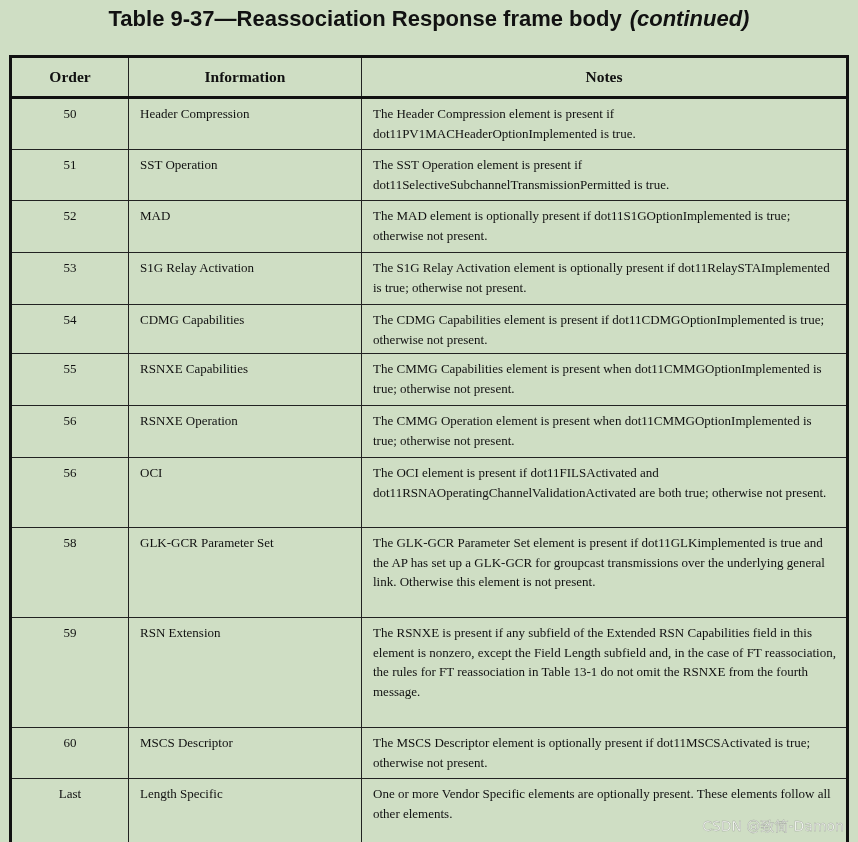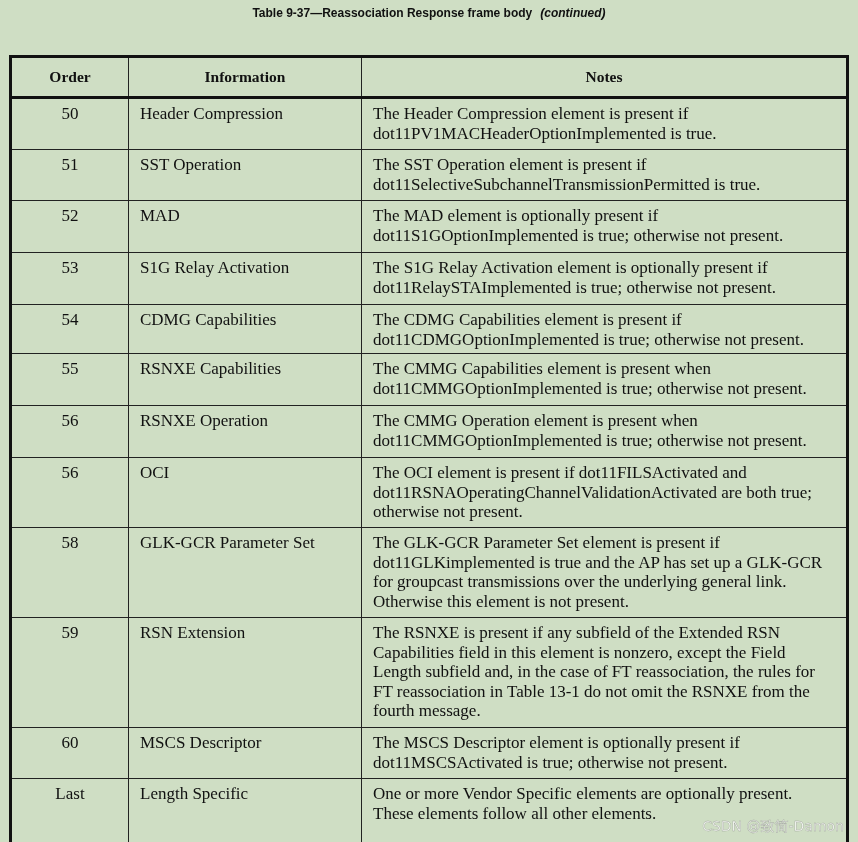--- a/index.html
+++ b/index.html
@@ -7,35 +7,35 @@
     width: 858px; height: 842px; overflow: hidden;
     background: #cfdec4;
     position: relative;
     font-family: "Liberation Serif", serif;
     color: #111;
   }
   .title {
     position: absolute; top: 6px; left: 0; width: 858px;
     text-align: center;
     font-family: "Liberation Sans", sans-serif;
-    font-weight: bold; font-size: 12px;
+    font-weight: bold; font-size: 22px;
     color: #111;
   }
   .title .cont { font-style: italic; margin-left: 8px; }
   table {
     position: absolute; left: 9px; top: 55px;
     width: 840px;
     border-collapse: collapse;
     border: 3px solid #111;
     table-layout: fixed;
   }
   th, td {
     border: 1px solid #222;
     vertical-align: top;
-    font-size: 17px;
+    font-size: 13px;
     line-height: 19.5px;
   }
   th {
     border-bottom: 3px solid #111;
     height: 36px;
     vertical-align: middle;
     font-weight: bold;
     font-size: 15.5px;
     margin-left: 28px;
   }

